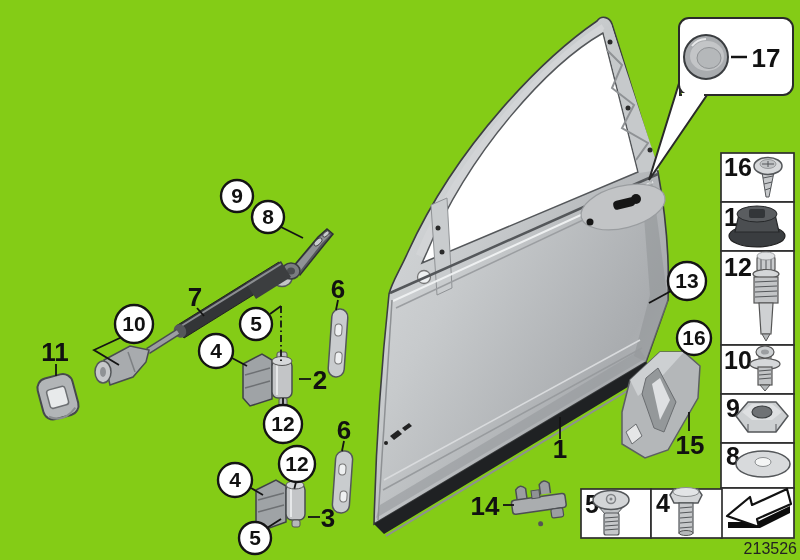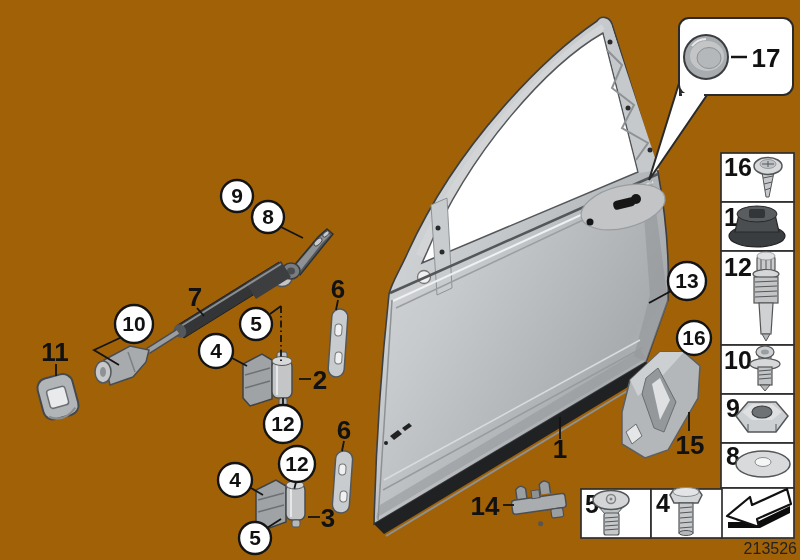--- a/index.html
+++ b/index.html
@@ -1,16 +1,16 @@
 <!DOCTYPE html>
 <html><head>
 <meta charset="utf-8">
 <style>
   html,body{margin:0;padding:0;background:#e8e8e8;}
-  .stage{position:relative;width:800px;height:560px;background:#a16207;overflow:hidden;
+  .stage{position:relative;width:800px;height:560px;background:#84cc16;overflow:hidden;
          font-family:"Liberation Sans",sans-serif;}
   svg{display:block;}
   .co  { fill:#ffffff; stroke:#141414; stroke-width:2.4; }
   .cot { font-family:"Liberation Sans",sans-serif; font-weight:bold; font-size:21px;
          fill:#111; text-anchor:middle; }
   .lbl { font-family:"Liberation Sans",sans-serif; font-weight:bold; font-size:26px;
          fill:#111; text-anchor:middle; }
   .lbl2{ font-family:"Liberation Sans",sans-serif; font-weight:bold; font-size:25px;
          fill:#111; text-anchor:start; }
   .ld  { stroke:#141414; stroke-width:1.8; fill:none; }

